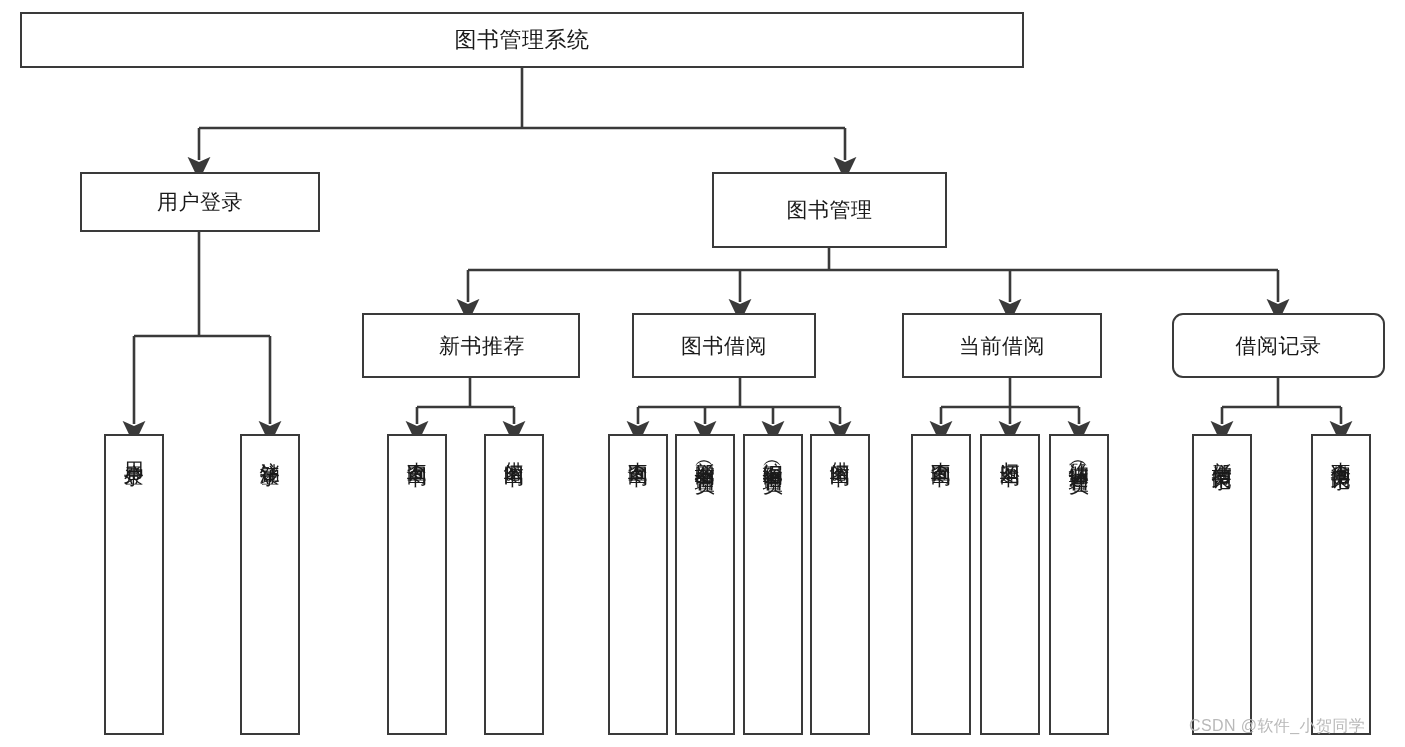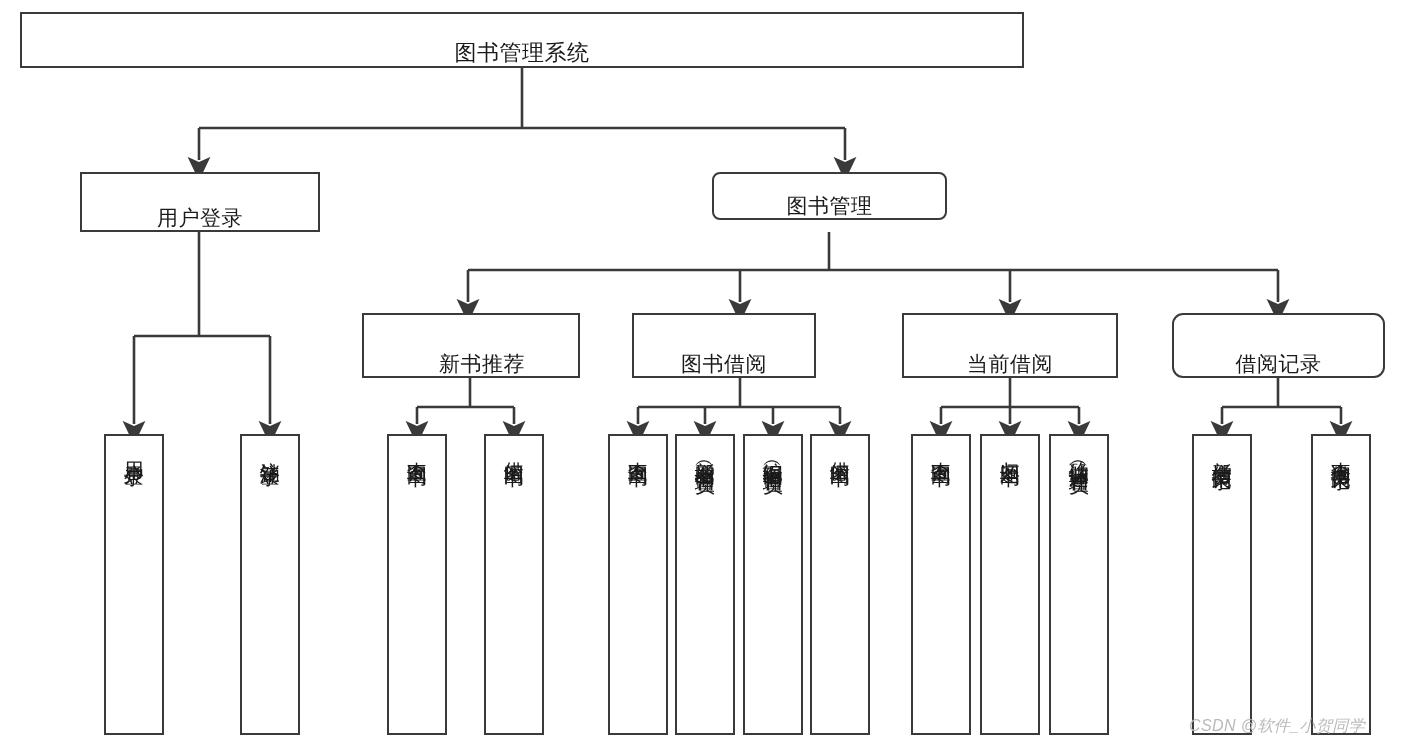--- a/index.html
+++ b/index.html
@@ -24,21 +24,21 @@
     width: 1405px;
     height: 747px;
     pointer-events: none;
   }
   .node {
     position: absolute;
     box-sizing: border-box;
     border: 2.5px solid #3a3a3a;
     background: #ffffff;
     display: flex;
-    align-items: flex-end;
+    align-items: center;
     justify-content: center;
     color: #1a1a1a;
     line-height: 1.12;
   }
   .node .lbl {
     display: block;
     text-align: center;
     white-space: nowrap;
   }
   
@@ -64,21 +64,20 @@
     white-space: nowrap;
   }
   .watermark {
     position: absolute;
     left: 1189px;
     top: 716px;
     font-size: 16px;
     color: #b9b9b9;
     white-space: nowrap;
     letter-spacing: 0.4px;
-    font-style: italic;
   }
 </style>
 </head>
 <body>
 
 <div id="canvas">
 
   <svg class="wires" viewBox="0 0 1405 747" xmlns="http://www.w3.org/2000/svg">
     <defs>
       <marker id="arw" markerWidth="11" markerHeight="11" refX="1.2" refY="5" orient="auto" markerUnits="strokeWidth">
@@ -130,33 +129,33 @@
   </svg>
 
   <div class="node h-node title-node" style="left:20px; top:12px; width:1004px; height:56px;">
     <span class="lbl">图书管理系统</span>
   </div>
 
   <div class="node h-node" style="left:80px; top:172px; width:240px; height:60px;">
     <span class="lbl">用户登录</span>
   </div>
 
-  <div class="node h-node" style="left:712px; top:172px; width:235px; height:48px;border-radius:8px;">
+  <div class="node h-node" style="left:712px; top:172px; width:235px; height:76px;">
     <span class="lbl">图书管理</span>
   </div>
 
   <div class="node h-node" style="left:362px; top:313px; width:218px; height:65px;padding-left:22px;">
     <span class="lbl">新书推荐</span>
   </div>
 
   <div class="node h-node" style="left:632px; top:313px; width:184px; height:65px;">
     <span class="lbl">图书借阅</span>
   </div>
 
-  <div class="node h-node" style="left:902px; top:313px; width:216px; height:65px;">
+  <div class="node h-node" style="left:902px; top:313px; width:200px; height:65px;">
     <span class="lbl">当前借阅</span>
   </div>
 
   <div class="node h-node" style="left:1172px; top:313px; width:213px; height:65px;border-radius:11px;">
     <span class="lbl">借阅记录</span>
   </div>
 
   <div class="node v-node" style="left:104px; top:434px; width:60px; height:301px;">
     <span class="lbl">用户登录</span>
   </div>

